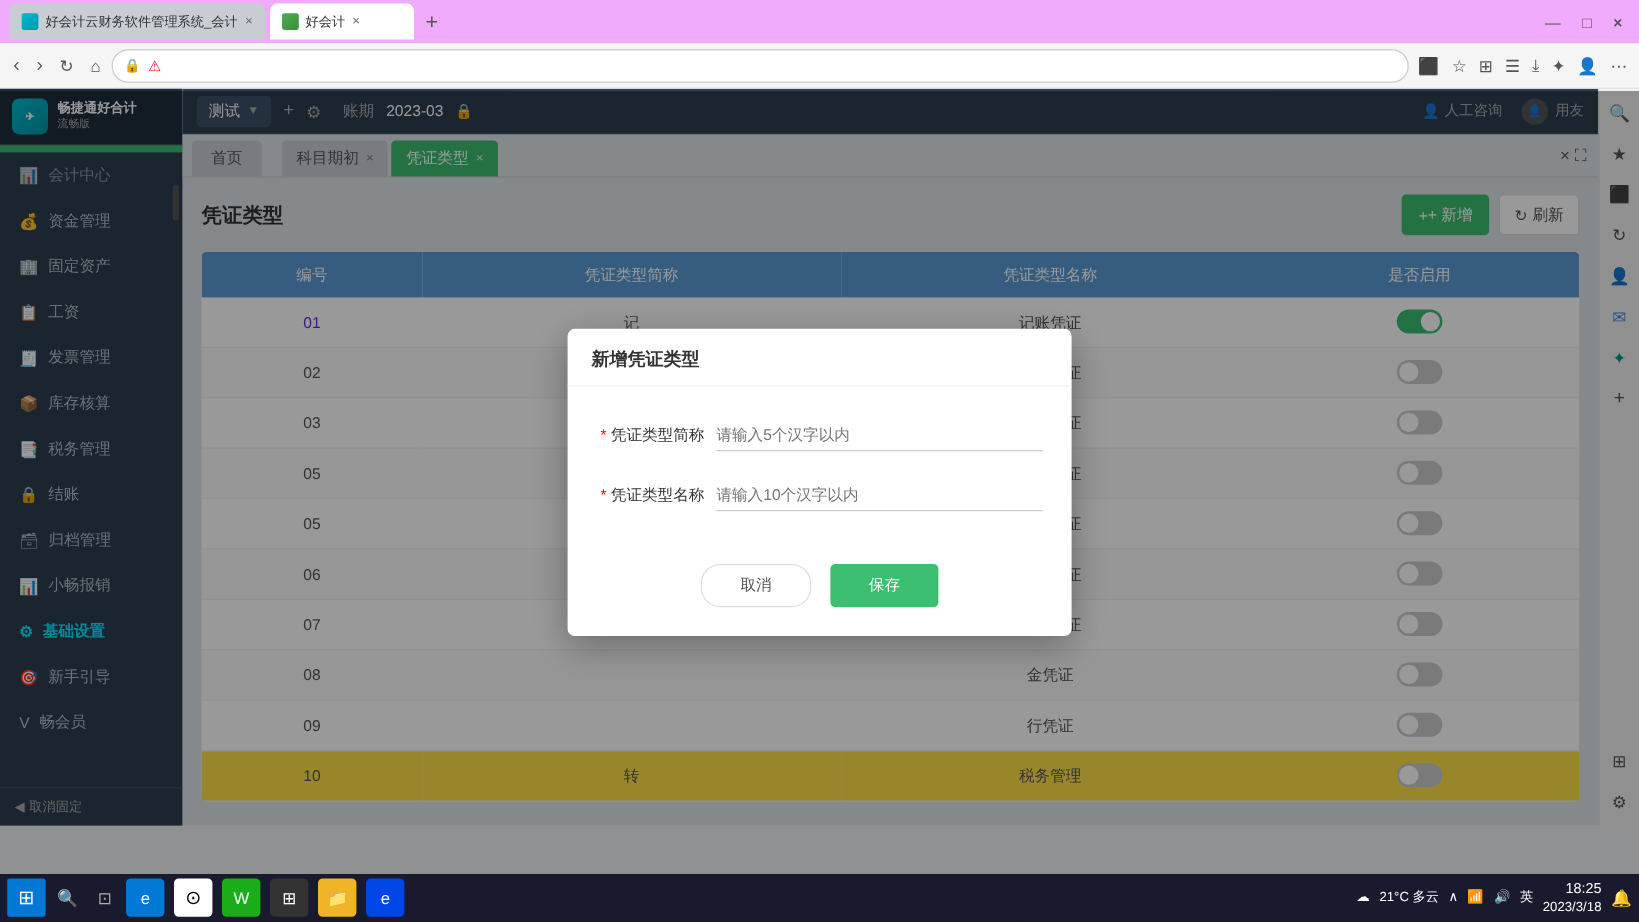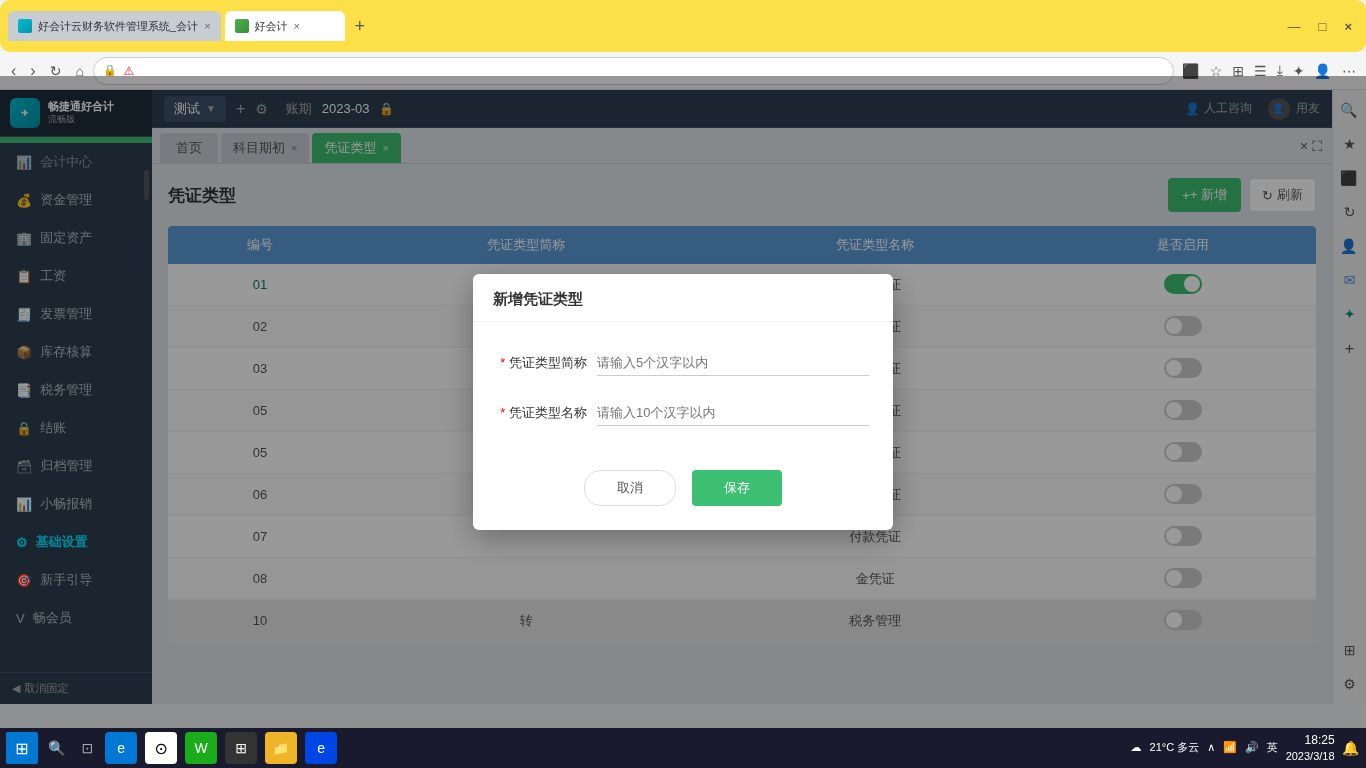--- a/index.html
+++ b/index.html
@@ -1,21 +1,21 @@
 <!DOCTYPE html>
 <html><head>
   <meta charset="utf-8">
   <style>
     * { margin: 0; padding: 0; box-sizing: border-box; }
     body { width: 1366px; height: 768px; font-family: 'Microsoft YaHei', sans-serif; font-size: 13px; overflow: hidden; background: #f0f2f5; }
   </style>
 </head>
 <body>
 
-<div style="background:#fde047; height:52px; display:flex; align-items:center; padding:0 8px; gap:4px;border-radius:10px;">
+<div style="background:#f0abfc; height:36px; display:flex; align-items:center; padding:0 8px; gap:4px;">
   <div style="display:flex; align-items:center; gap:4px; flex:1;">
 
     <div style="display:flex; align-items:center; gap:6px; padding:5px 10px; border-radius:6px 6px 0 0; background:#c8cdd4; height:30px; min-width:200px; max-width:240px;">
       <span style="width:14px;height:14px;background:linear-gradient(135deg,#00bcd4,#0097a7);border-radius:2px;display:inline-block;flex-shrink:0;"></span>
       <span style="font-size:11px;color:#333;overflow:hidden;white-space:nowrap;text-overflow:ellipsis;flex:1;">好会计云财务软件管理系统_会计</span>
       <span style="font-size:11px;color:#666;cursor:pointer;flex-shrink:0;">×</span>
     </div>
 
     <div style="display:flex; align-items:center; gap:6px; padding:5px 10px; border-radius:6px 6px 0 0; background:#fff; height:30px; min-width:120px;">
       <span style="width:14px;height:14px;background:linear-gradient(135deg,#4caf50,#388e3c);border-radius:2px;display:inline-block;flex-shrink:0;"></span>
@@ -148,21 +148,21 @@
           <span>人工咨询</span>
         </div>
         <div style="display:flex;align-items:center;gap:6px;color:#aaa;font-size:12px;cursor:pointer;">
           <span style="width:22px;height:22px;border-radius:50%;background:#555;display:inline-flex;align-items:center;justify-content:center;color:#fff;font-size:10px;">👤</span>
           <span>用友</span>
         </div>
       </div>
     </div>
 
     <div style="background:#e0e4e8;display:flex;align-items:flex-end;padding:0 8px;height:36px;border-bottom:1px solid #ccc;position:relative;">
-      <div style="display:flex;align-items:center;padding:6px 16px;border-radius:4px 4px 0 0;font-size:13px;cursor:pointer;height:30px;background:#c8cdd4;color:#555;margin-right:3px;">
+      <div style="display:flex;align-items:center;padding:6px 16px;border-radius:4px 4px 0 0;font-size:13px;cursor:pointer;height:30px;background:#c8cdd4;color:#555;margin-right:17px;">
         <span>首页</span>
       </div>
       <div style="display:flex;align-items:center;gap:6px;padding:6px 12px;border-radius:4px 4px 0 0;font-size:13px;cursor:pointer;height:30px;background:#c8cdd4;color:#555;margin-right:3px;">
         <span>科目期初</span>
         <span style="font-size:11px;cursor:pointer;color:#777;">×</span>
       </div>
       <div style="display:flex;align-items:center;gap:6px;padding:6px 12px;border-radius:4px 4px 0 0;font-size:13px;cursor:pointer;height:30px;background:#3dbf71;color:#fff;margin-right:3px;">
         <span>凭证类型</span>
         <span style="font-size:11px;cursor:pointer;color:rgba(255,255,255,0.8);">×</span>
       </div>
@@ -192,21 +192,21 @@
         <thead>
           <tr style="background:#5b9bd5;color:#fff;">
             <th style="padding:10px 16px;font-weight:normal;font-size:13px;text-align:center;">编号</th>
             <th style="padding:10px 16px;font-weight:normal;font-size:13px;text-align:center;">凭证类型简称</th>
             <th style="padding:10px 16px;font-weight:normal;font-size:13px;text-align:center;">凭证类型名称</th>
             <th style="padding:10px 16px;font-weight:normal;font-size:13px;text-align:center;">是否启用</th>
           </tr>
         </thead>
         <tbody id="table-body">
         <tr style="border-bottom: 1px solid rgb(240, 240, 240); background: rgb(255, 255, 255);">
-              <td style="padding: 10px 16px; text-align: center; font-size: 13px; color: #0f766e;">01</td>
+              <td style="padding: 10px 16px; text-align: center; font-size: 13px; color: #6d28d9;">01</td>
               <td style="padding: 10px 16px; text-align: center; font-size: 13px; color: rgb(85, 85, 85);">记</td>
               <td style="padding: 10px 16px; text-align: center; font-size: 13px; color: rgb(85, 85, 85);">记账凭证</td>
               <td style="padding: 10px 16px; text-align: center;"><div style="width: 38px; height: 20px; border-radius: 10px; display: inline-flex; align-items: center; cursor: pointer; padding: 2px; background: rgb(61, 191, 113); justify-content: flex-end;">
                   <div style="width: 16px; height: 16px; border-radius: 50%; background: rgb(255, 255, 255);"></div>
                 </div></td>
             </tr>
             <tr style="border-bottom: 1px solid rgb(240, 240, 240); background: rgb(250, 250, 250);">
               <td style="padding: 10px 16px; text-align: center; font-size: 13px; color: rgb(85, 85, 85);">02</td>
               <td style="padding: 10px 16px; text-align: center; font-size: 13px; color: rgb(85, 85, 85);">收</td>
               <td style="padding: 10px 16px; text-align: center; font-size: 13px; color: rgb(85, 85, 85);">收款凭证</td>
@@ -255,21 +255,29 @@
                 </div></td>
             </tr>
             <tr style="border-bottom: 1px solid rgb(240, 240, 240); background: rgb(250, 250, 250);">
               <td style="padding: 10px 16px; text-align: center; font-size: 13px; color: rgb(85, 85, 85);">08</td>
               <td style="padding: 10px 16px; text-align: center; font-size: 13px; color: rgb(85, 85, 85);"></td>
               <td style="padding: 10px 16px; text-align: center; font-size: 13px; color: rgb(85, 85, 85);">金凭证</td>
               <td style="padding: 10px 16px; text-align: center;"><div style="width: 38px; height: 20px; border-radius: 10px; display: inline-flex; align-items: center; cursor: pointer; padding: 2px; background: rgb(204, 204, 204); justify-content: flex-start;">
                   <div style="width: 16px; height: 16px; border-radius: 50%; background: rgb(255, 255, 255);"></div>
                 </div></td>
             </tr>
-            <tr style="border-bottom: 1px solid rgb(240, 240, 240); background: #e5e5e5;">
+            <tr style="border-bottom: 1px solid rgb(240, 240, 240); background: rgb(255, 255, 255);">
+              <td style="padding: 10px 16px; text-align: center; font-size: 13px; color: rgb(85, 85, 85);">09</td>
+              <td style="padding: 10px 16px; text-align: center; font-size: 13px; color: rgb(85, 85, 85);"></td>
+              <td style="padding: 10px 16px; text-align: center; font-size: 13px; color: rgb(85, 85, 85);">行凭证</td>
+              <td style="padding: 10px 16px; text-align: center;"><div style="width: 38px; height: 20px; border-radius: 10px; display: inline-flex; align-items: center; cursor: pointer; padding: 2px; background: rgb(204, 204, 204); justify-content: flex-start;">
+                  <div style="width: 16px; height: 16px; border-radius: 50%; background: rgb(255, 255, 255);"></div>
+                </div></td>
+            </tr>
+            <tr style="border-bottom: 1px solid rgb(240, 240, 240); background: #fde047;">
               <td style="padding: 10px 16px; text-align: center; font-size: 13px; color: rgb(85, 85, 85);">10</td>
               <td style="padding: 10px 16px; text-align: center; font-size: 13px; color: rgb(85, 85, 85);">转</td>
               <td style="padding: 10px 16px; text-align: center; font-size: 13px; color: rgb(85, 85, 85);">税务管理</td>
               <td style="padding: 10px 16px; text-align: center;"><div style="width: 38px; height: 20px; border-radius: 10px; display: inline-flex; align-items: center; cursor: pointer; padding: 2px; background: rgb(204, 204, 204); justify-content: flex-start;">
                   <div style="width: 16px; height: 16px; border-radius: 50%; background: rgb(255, 255, 255);"></div>
                 </div></td>
             </tr>
           </tbody>
       </table>
     </div>

